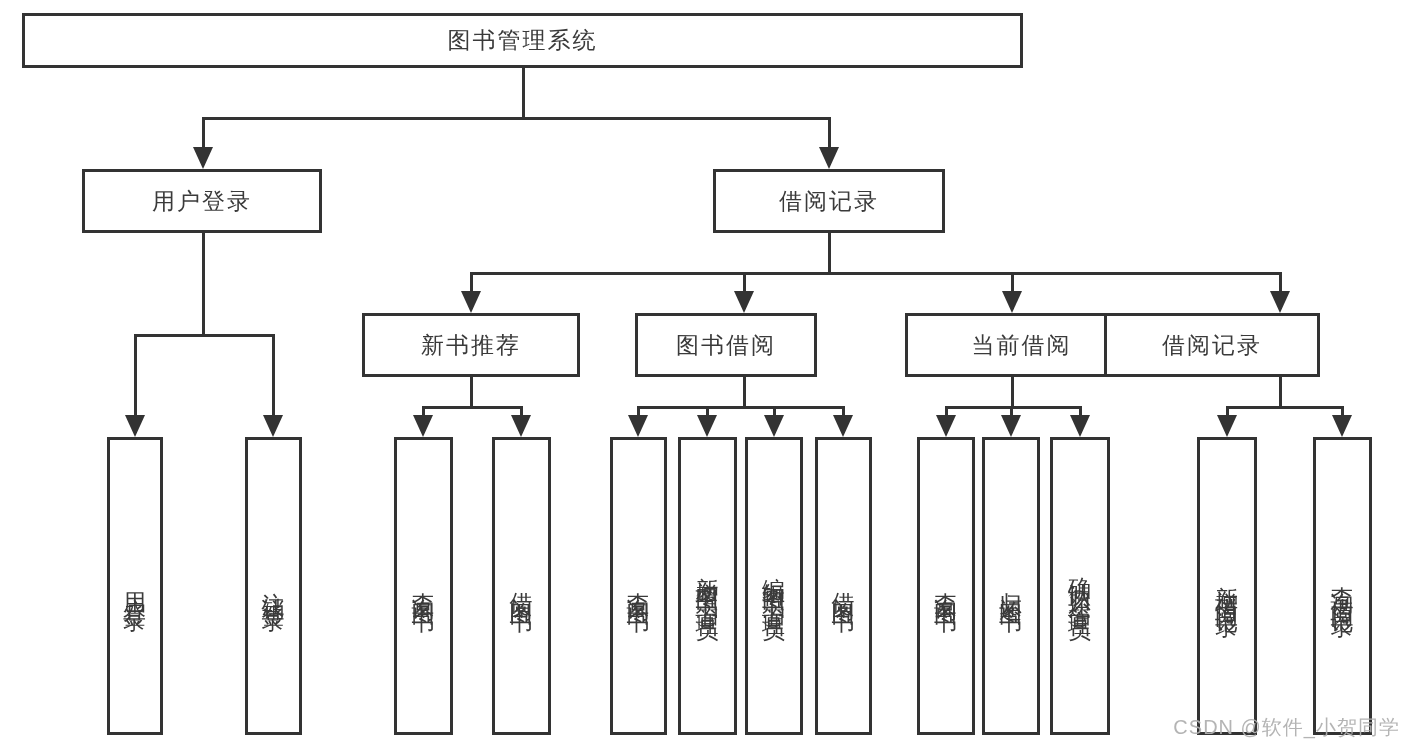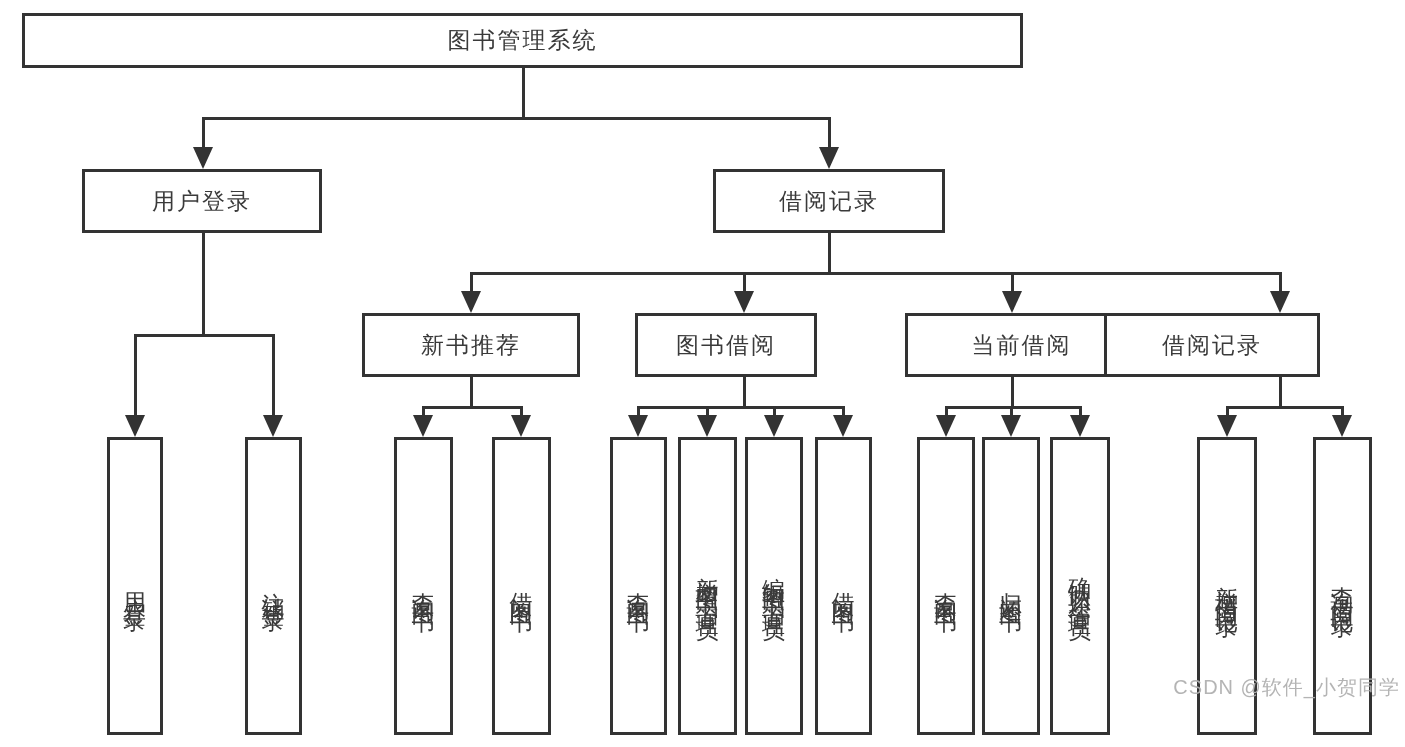--- a/index.html
+++ b/index.html
@@ -50,21 +50,21 @@
     position: absolute;
     width: 0;
     height: 0;
     border-left: 10px solid transparent;
     border-right: 10px solid transparent;
     border-top: 22px solid #333333;
     z-index: 1;
   }
   .watermark {
     position: absolute;
-    top: 674px;
+    top: 714px;
     right: 5px;
     font-size: 20px;
     letter-spacing: 1px;
     color: rgba(176, 176, 176, 0.95);
     z-index: 5;
     white-space: nowrap;
   }
 </style>
 </head>
 <body>

